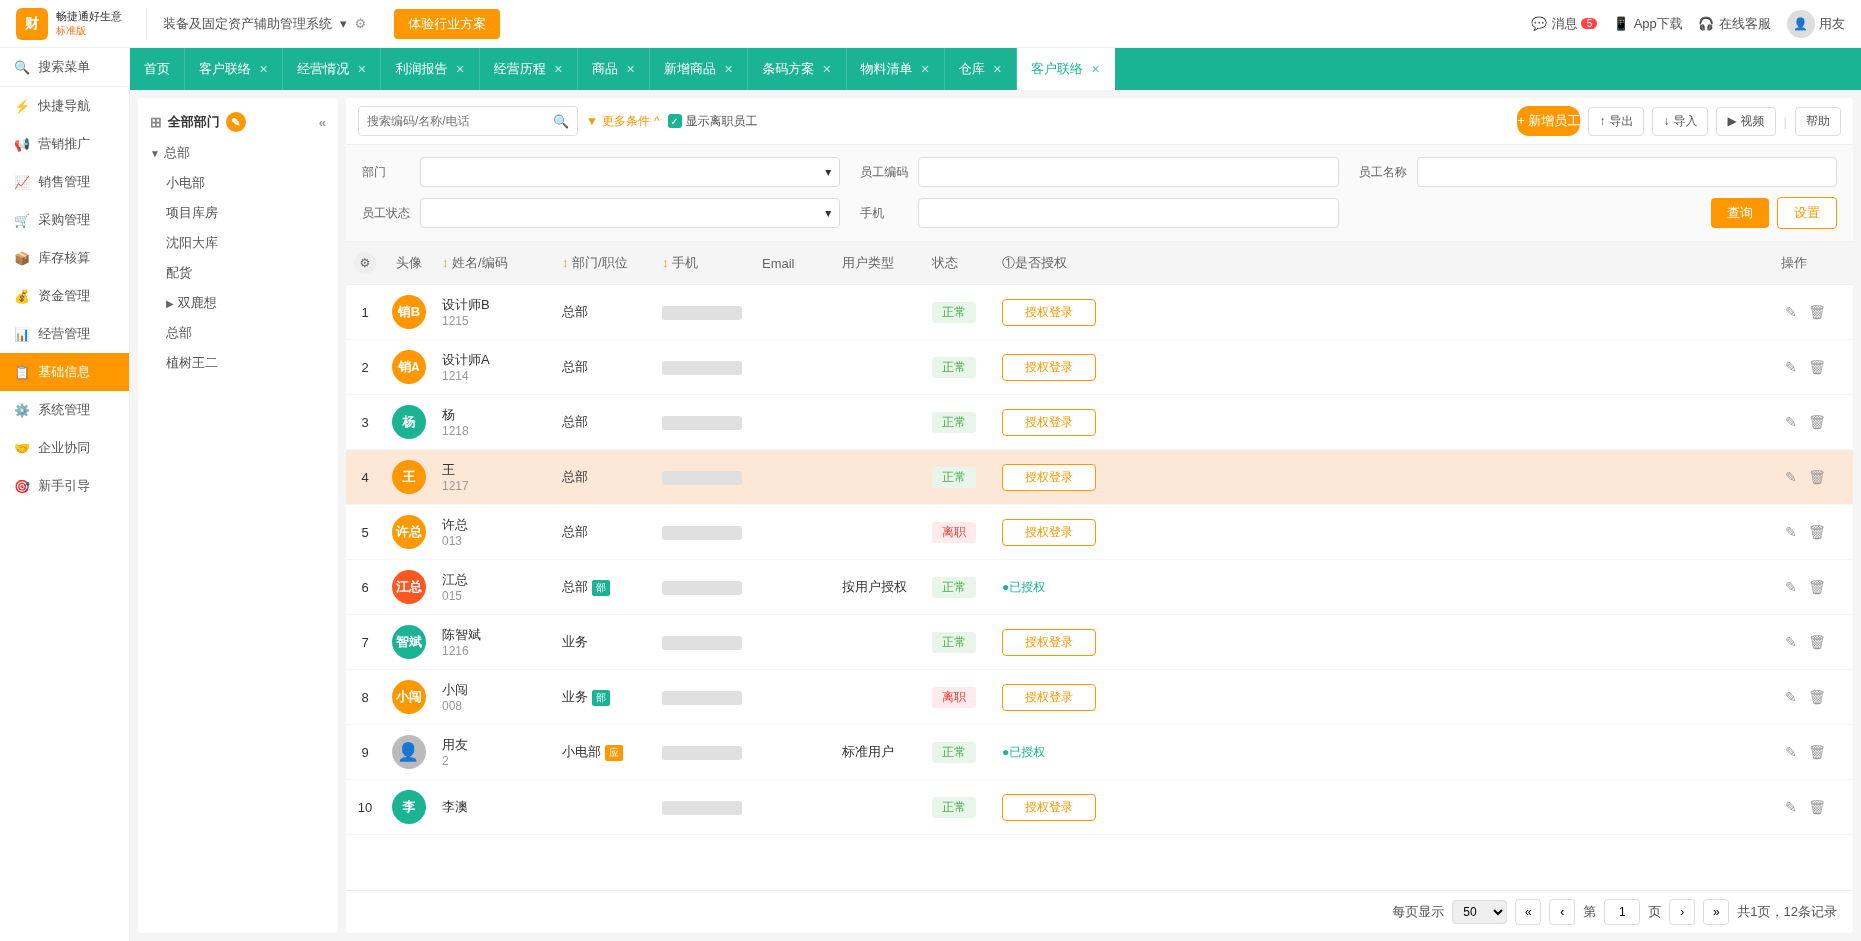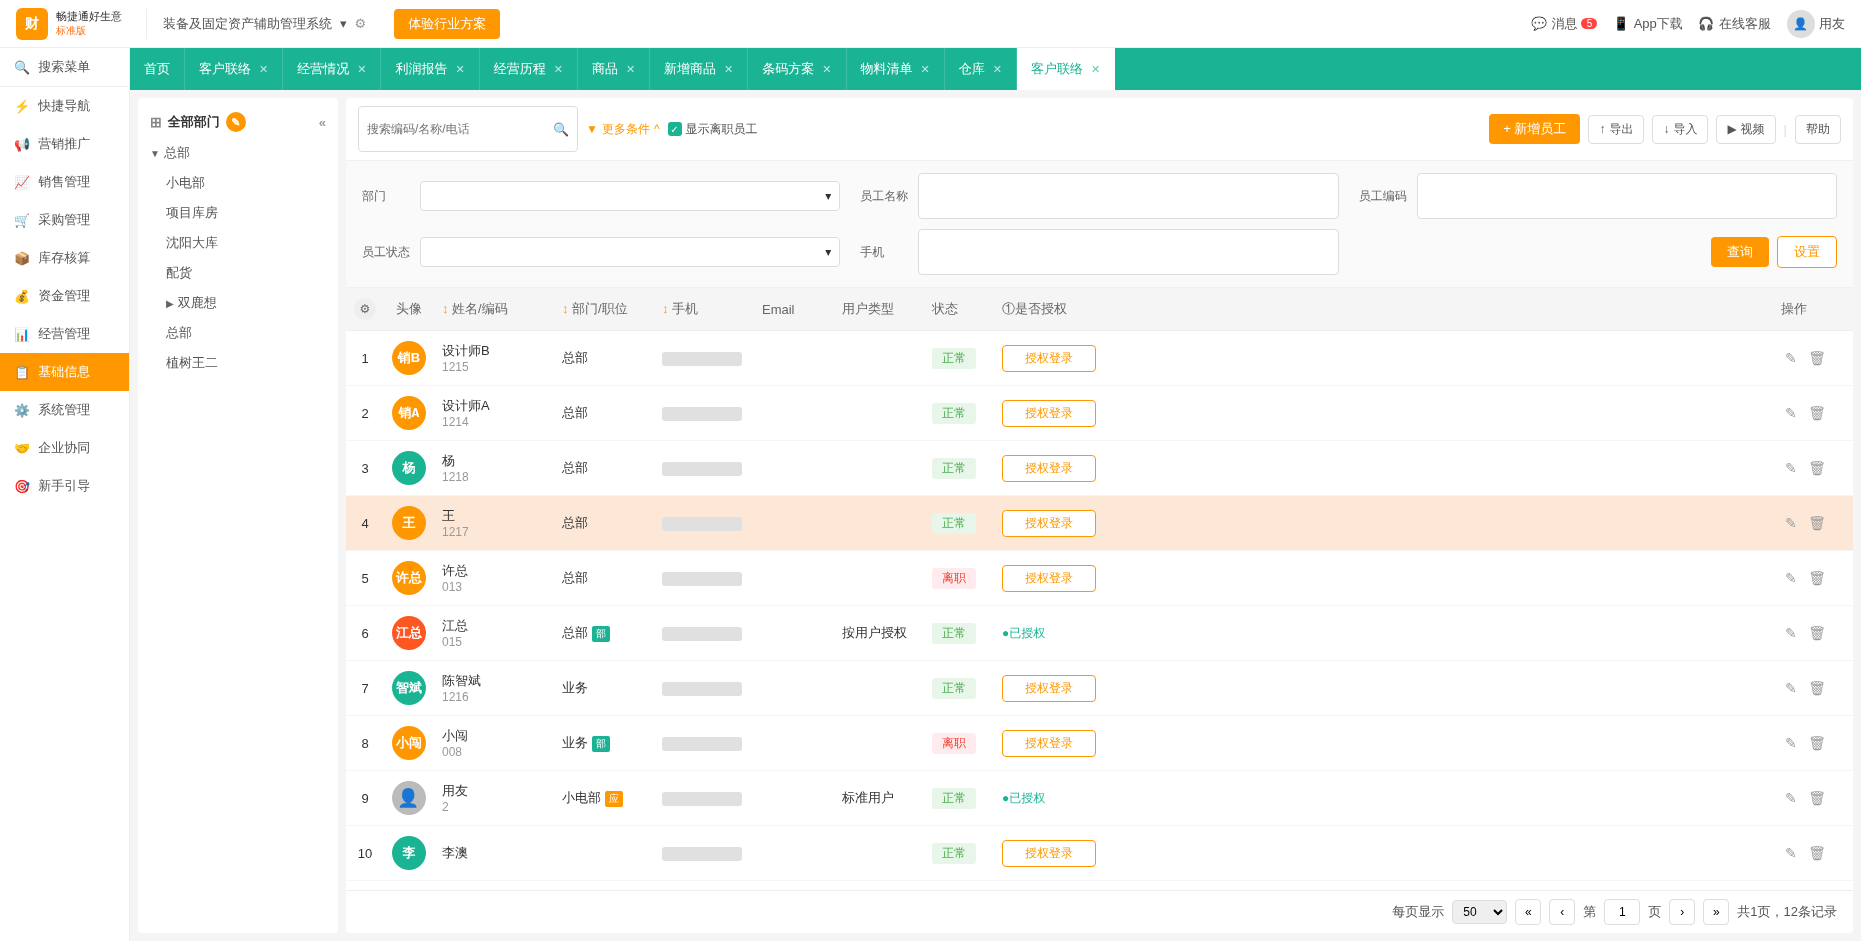--- a/index.html
+++ b/index.html
@@ -192,22 +192,22 @@
       border-radius: 3px;
       display: flex; align-items: center; justify-content: center;
       color: #fff; font-size: 10px;
     }
     .action-btns {
       margin-left: auto;
       display: flex; align-items: center; gap: 8px;
     }
     .btn-primary {
       background: #ff9800; color: #fff;
-      border: none; border-radius: 4px;
-      padding: 6px 14px; font-size: 13px;
+      border: none; border-radius: 12px;
+      padding: 6px 0; font-size: 13px;
       cursor: pointer; white-space: nowrap;
     }
     .btn-outline {
       background: #fff; color: #555;
       border: 1px solid #ddd; border-radius: 4px;
       padding: 5px 10px; font-size: 12px;
       cursor: pointer; display: flex; align-items: center; gap: 4px;
     }
 
     
@@ -217,21 +217,21 @@
       gap: 10px 20px;
       padding: 12px 16px;
       border-bottom: 1px solid #f0f0f0;
       background: #fafafa;
     }
     .filter-row {
       display: flex; align-items: center; gap: 8px;
     }
     .filter-label { font-size: 12px; color: #666; white-space: nowrap; min-width: 50px; }
     .filter-input {
-      flex: 1; height: 46px;
+      flex: 1; height: 30px;
       border: 1px solid #ddd; border-radius: 4px;
       padding: 0 8px; font-size: 12px;
     }
     .filter-select {
       flex: 1; height: 30px;
       border: 1px solid #ddd; border-radius: 4px;
       padding: 0 8px; font-size: 12px;
       display: flex; align-items: center; justify-content: space-between;
       cursor: pointer; background: #fff;
     }
@@ -555,25 +555,25 @@
 
     <div class="filter-form">
       <div class="filter-row">
         <span class="filter-label">部门</span>
         <div class="filter-select">
           <span></span>
           <span>▾</span>
         </div>
       </div>
       <div class="filter-row">
+        <span class="filter-label">员工编码</span>
+        <input type="text" class="filter-input" style="">
+      </div>
+      <div class="filter-row">
         <span class="filter-label">员工名称</span>
-        <input type="text" class="filter-input" style="">
-      </div>
-      <div class="filter-row">
-        <span class="filter-label">员工编码</span>
         <input type="text" class="filter-input" style="">
       </div>
       <div class="filter-row">
         <span class="filter-label">员工状态</span>
         <div class="filter-select">
           <span></span>
           <span>▾</span>
         </div>
       </div>
       <div class="filter-row">

